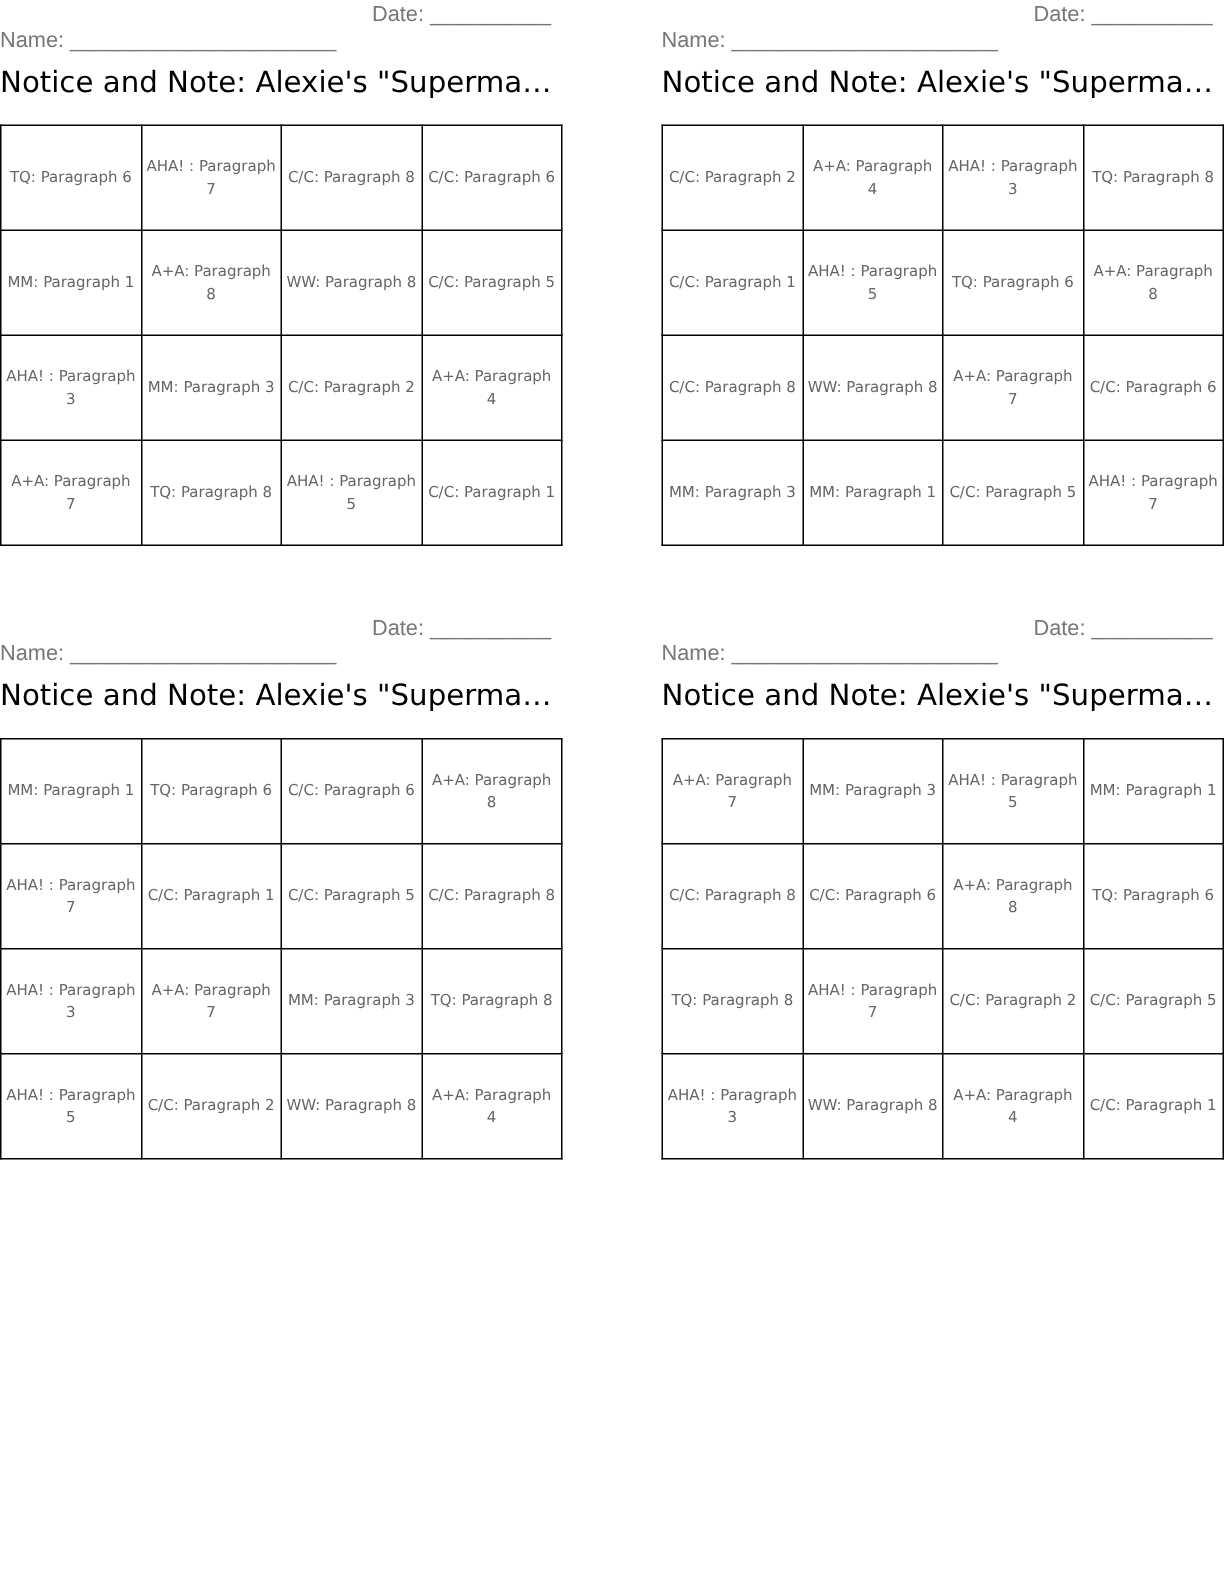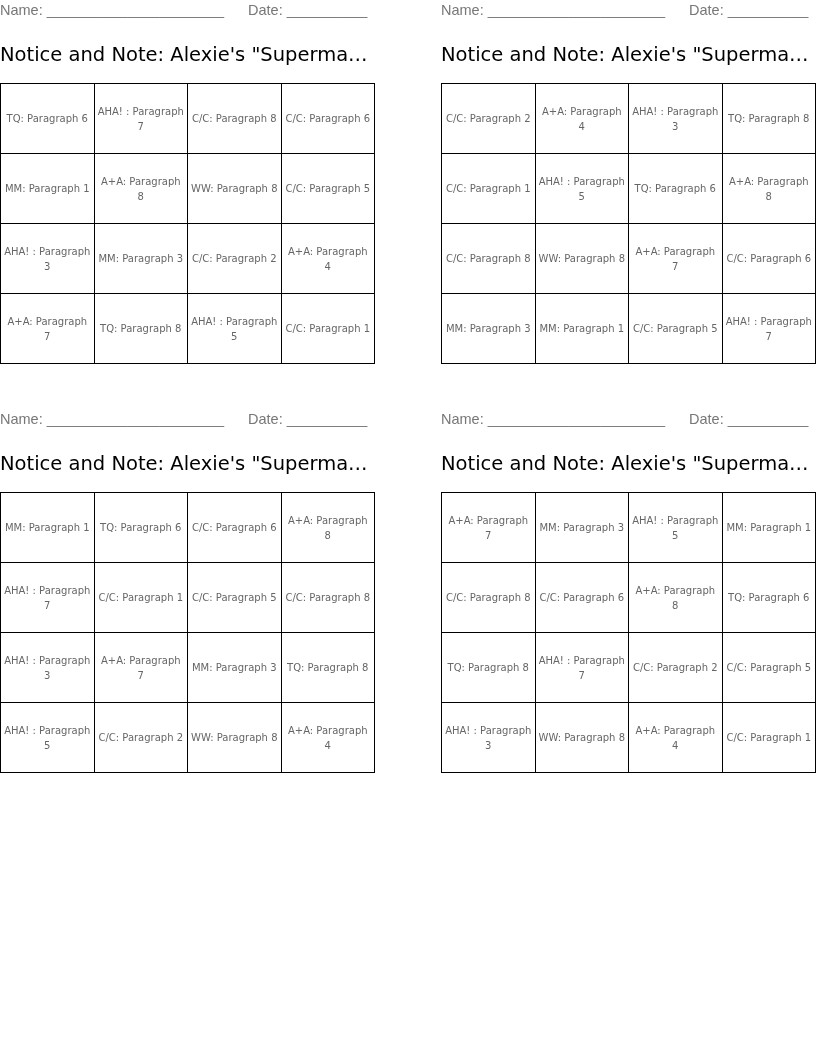--- a/index.html
+++ b/index.html
@@ -1,20 +1,20 @@
 <!DOCTYPE html>
 <html><head>
   <meta charset="utf-8">
   <style>
     html, body { margin: 0; padding: 0; background: #ffffff; }
     body { width: 816px; height: 1056px; position: relative; overflow: hidden; }
     .card { position: absolute; width: 375px; }
     .name-row { position: absolute; top: 2px; left: 0; width: 375px; height: 18px;
       font-family: "Liberation Sans", sans-serif; font-size: 14.5px; color: #777777; white-space: nowrap; }
-    .name-row .name { position: absolute; left: 0; top: 0; }
+    .name-row .name { position: absolute; left: 0; top: 17px; }
     .name-row .date { position: absolute; left: 248px; top: 0; }
     .title { position: absolute; top: 43px; left: 0; width: 375px;
       font-family: "DejaVu Sans", sans-serif; font-size: 19.5px; color: #000000;
       white-space: nowrap; overflow: hidden; text-overflow: ellipsis; letter-spacing: 0px; }
     .bingo { position: absolute; top: 83px; left: 0; width: 375px; height: 280px;
       border-collapse: collapse; table-layout: fixed; }
     .bingo td { border: 1px solid #000000; height: 69px; text-align: center; vertical-align: middle;
       font-family: "DejaVu Sans", sans-serif; font-size: 10px; color: #666666; padding: 0 3px; line-height: 15px; }
   </style>
 </head>

